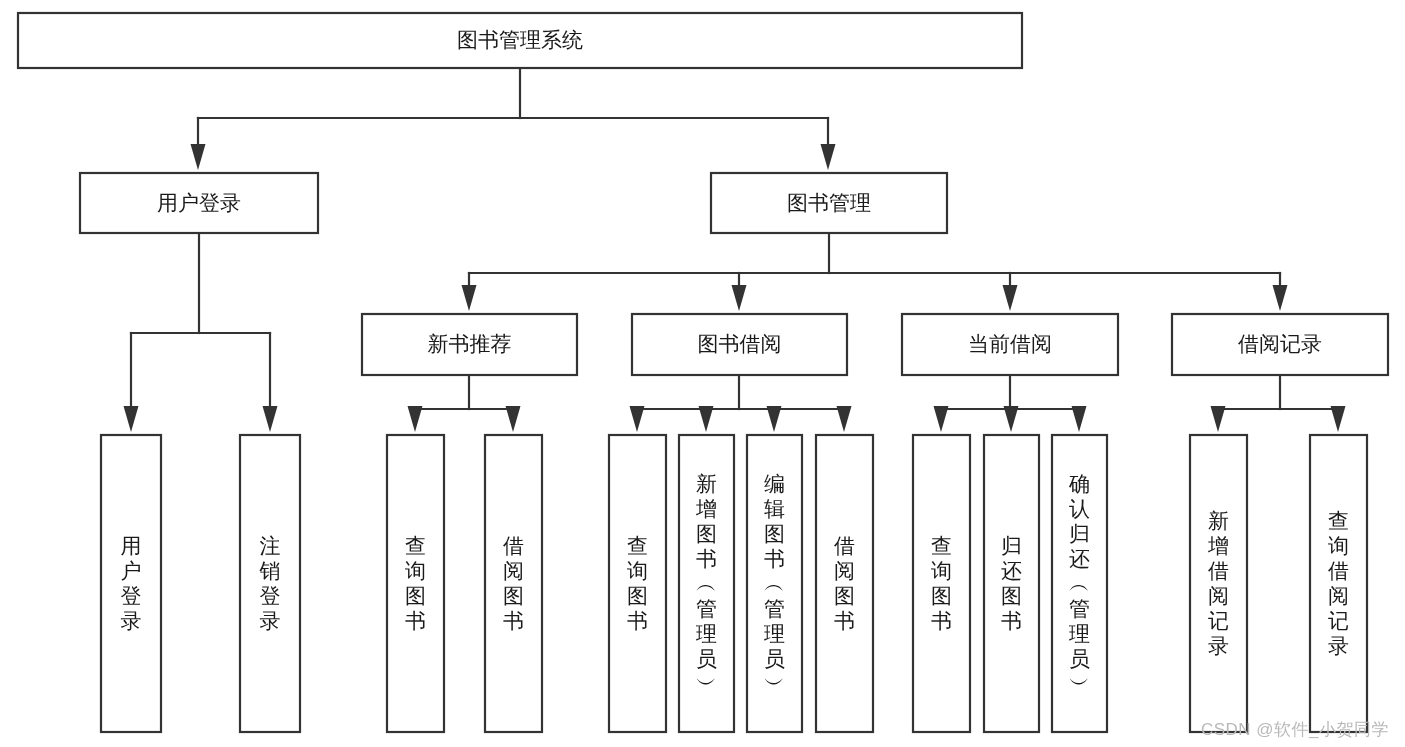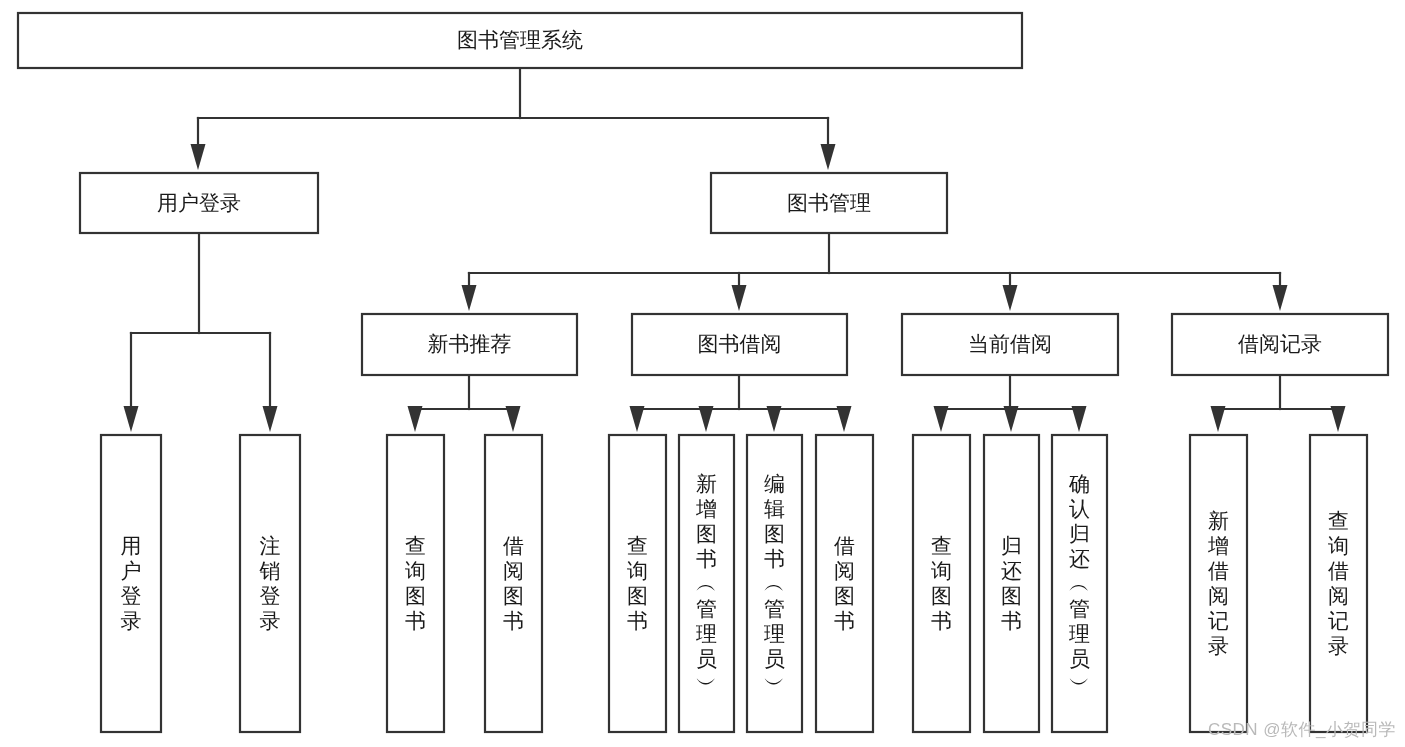--- a/index.html
+++ b/index.html
@@ -48,21 +48,21 @@
     stroke-width: 2.2;
     fill: none;
     stroke-linecap: square;
   }
   .arrow-head {
     fill: #333333;
     stroke: none;
   }
   .watermark {
     position: absolute;
-    right: 9px;
+    right: 16px;
     bottom: 6px;
     font-family: "Liberation Sans", "DejaVu Sans", sans-serif;
     font-size: 17px;
     color: #b9b9b9;
     letter-spacing: 0.5px;
     white-space: nowrap;
     user-select: none;
   }
 </style>
 </head>

